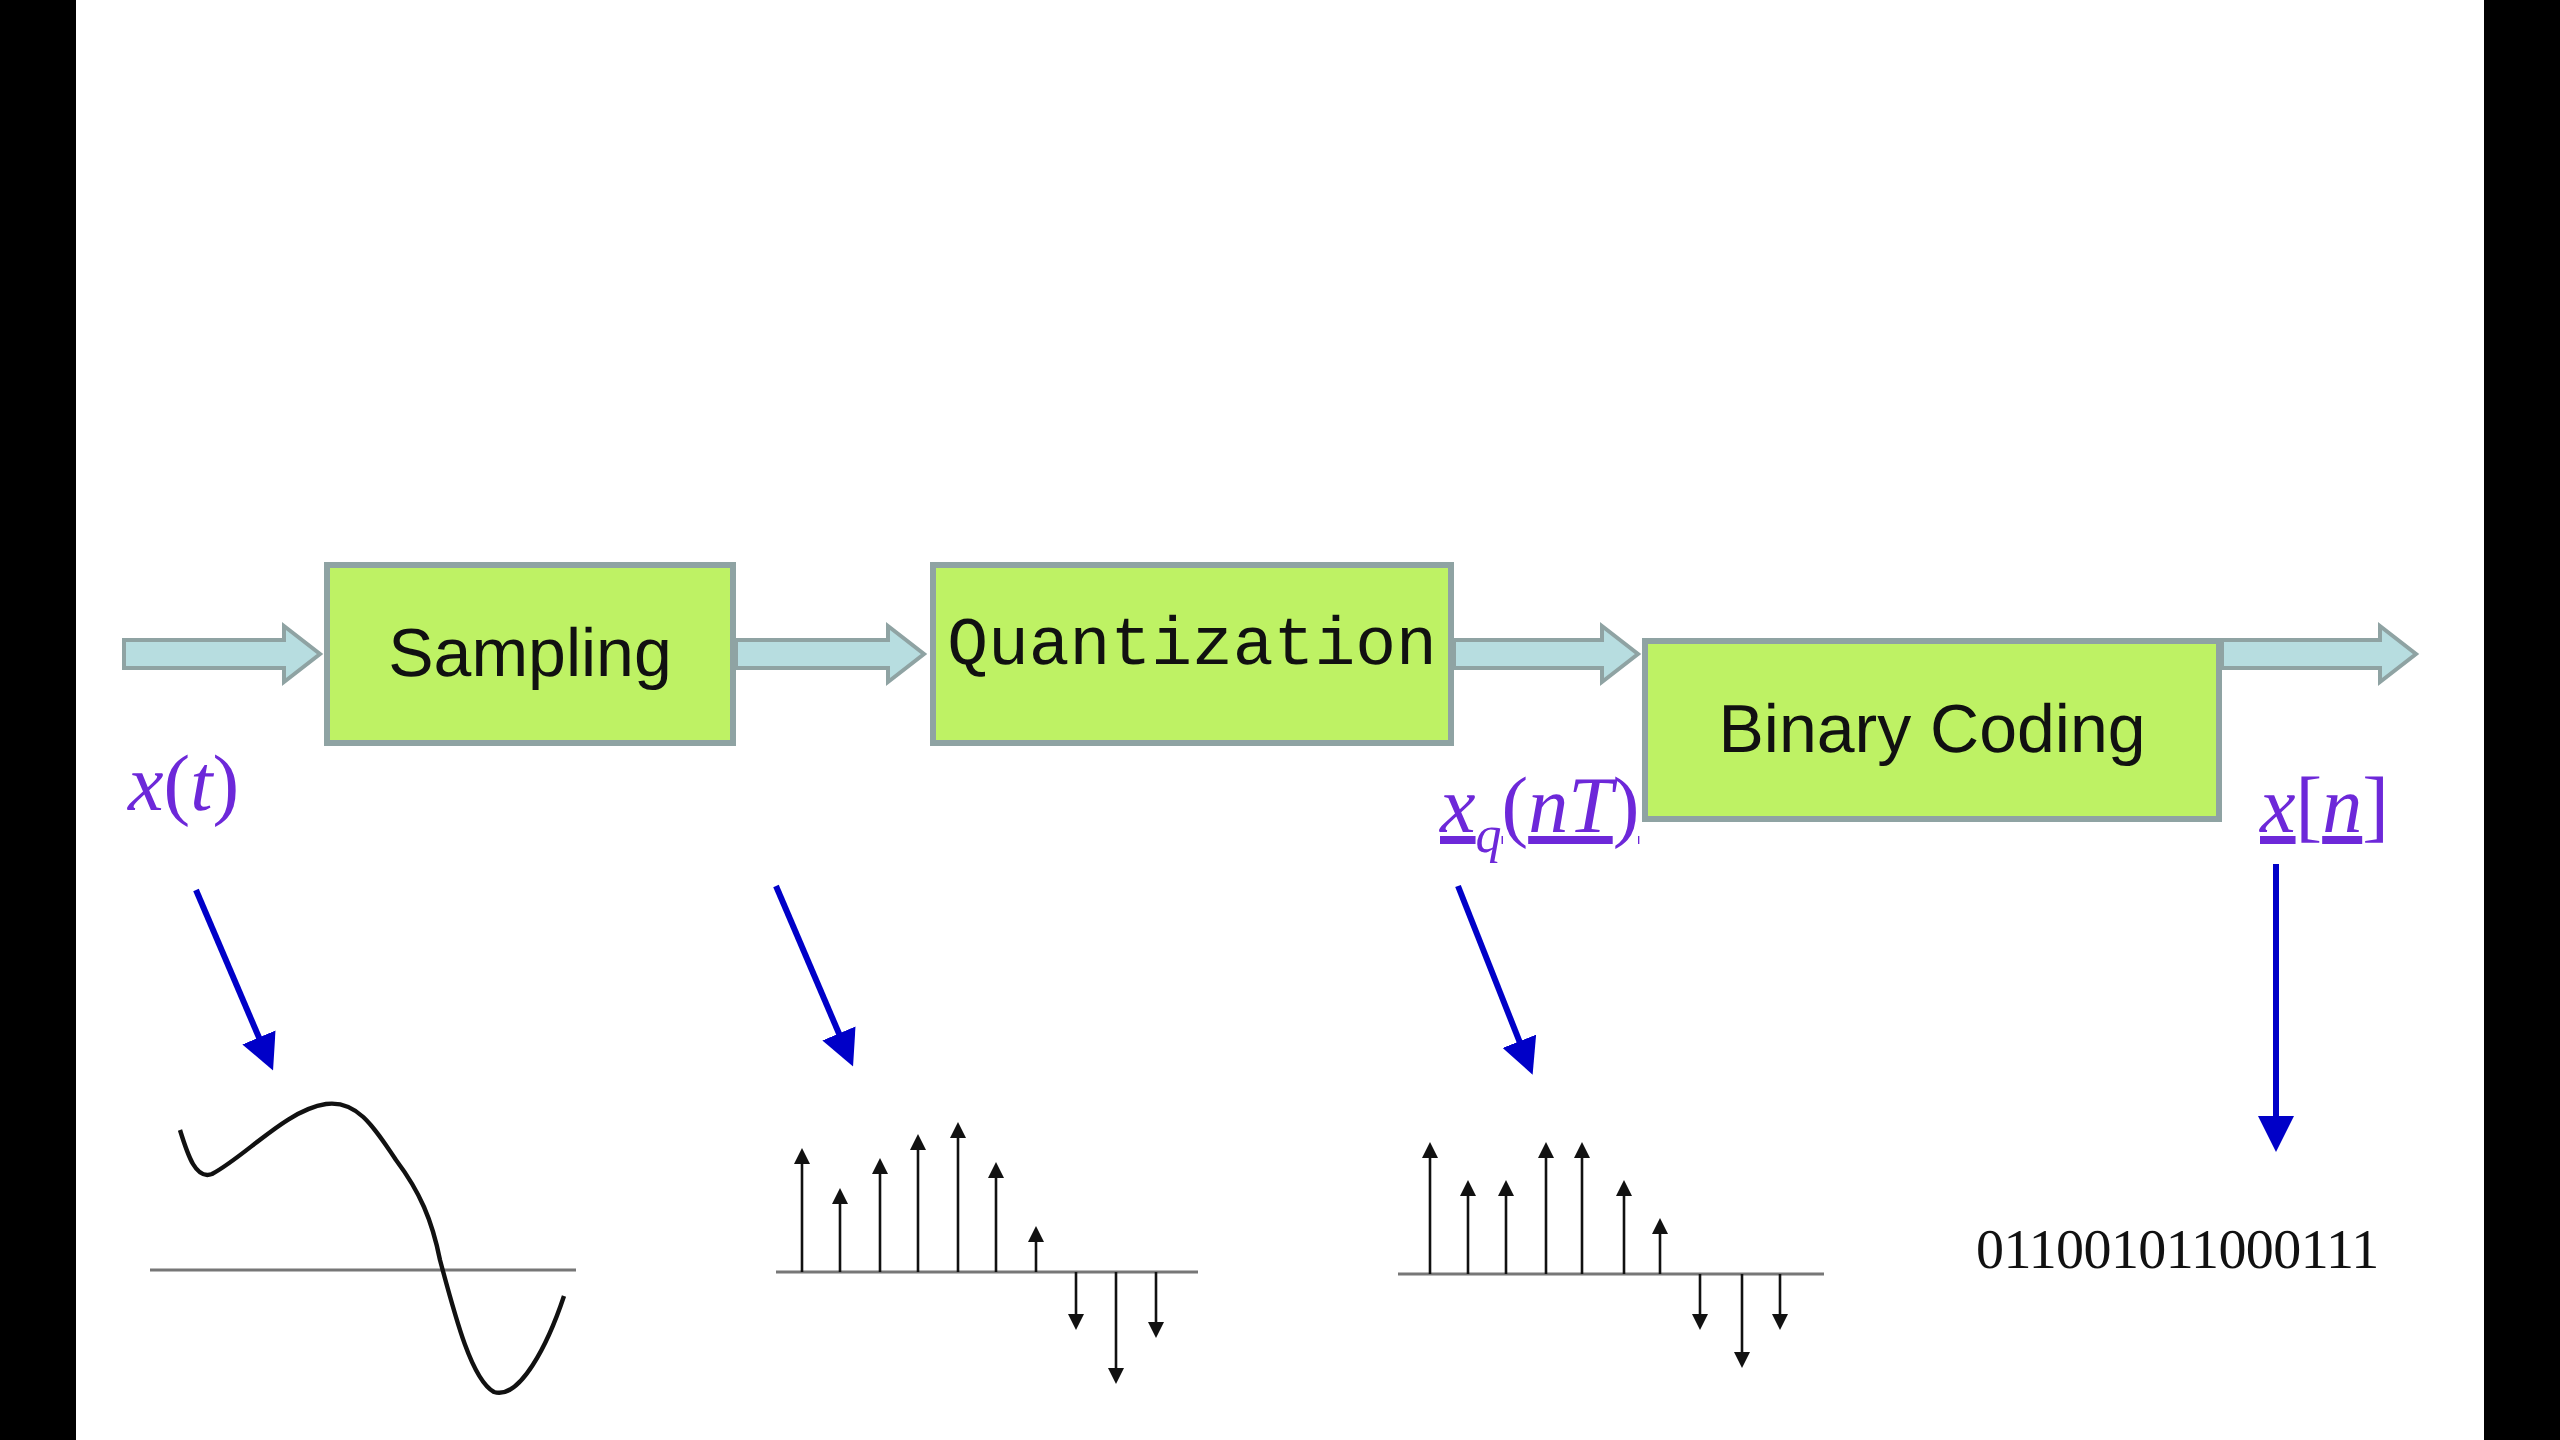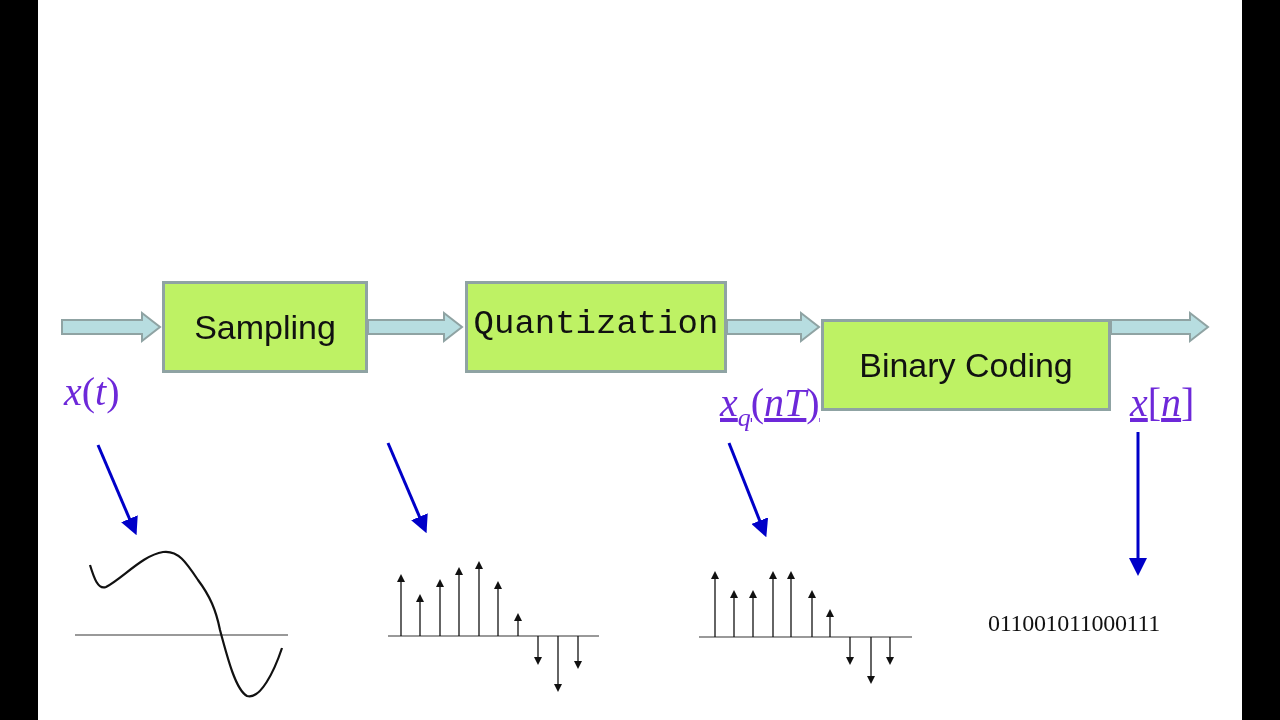--- a/index.html
+++ b/index.html
@@ -6,21 +6,21 @@
   body { width: 1280px; height: 720px; background: #000; position: relative; overflow: hidden; }
   .slide { position: absolute; left: 38px; top: 0; width: 1204px; height: 720px; background: #ffffff; overflow: hidden; }
   .title { position: absolute; left: 0; top: 10px; width: 1204px; text-align: center;
     font-family: "Liberation Sans", sans-serif; font-size: 66px; color: #0a0ae6; white-space: nowrap; letter-spacing: 0.3px; }
   .block { position: absolute; background: #bef264; border: 3px solid #8fa3a3; box-sizing: border-box;
     display: flex; align-items: center; justify-content: center;
     font-family: "Liberation Sans", sans-serif; font-size: 34px; color: #111; white-space: nowrap; }
   .sig { position: absolute; font-family: "Liberation Serif", serif; font-size: 40px; color: #6d28d9; white-space: nowrap; font-style: italic; }
   .sig .up { font-style: normal; }
   .sig sub { font-size: 26px; vertical-align: -10px; }
-  .binary { position: absolute; left: 950px; top: 610px; font-family: "Liberation Serif", serif; font-size: 24px; color: #111; white-space: nowrap; letter-spacing: -0.3px; }
+  .binary { position: absolute; left: 950px; top: 610px; font-family: "Liberation Serif", serif; font-size: 28px; color: #111; white-space: nowrap; letter-spacing: -0.3px; }
   svg.overlay { position: absolute; left: 0; top: 0; }
 </style>
 </head>
 <body>
 
 <div class="slide">
 
 
   <svg class="overlay" width="1204" height="720">
     <defs>

